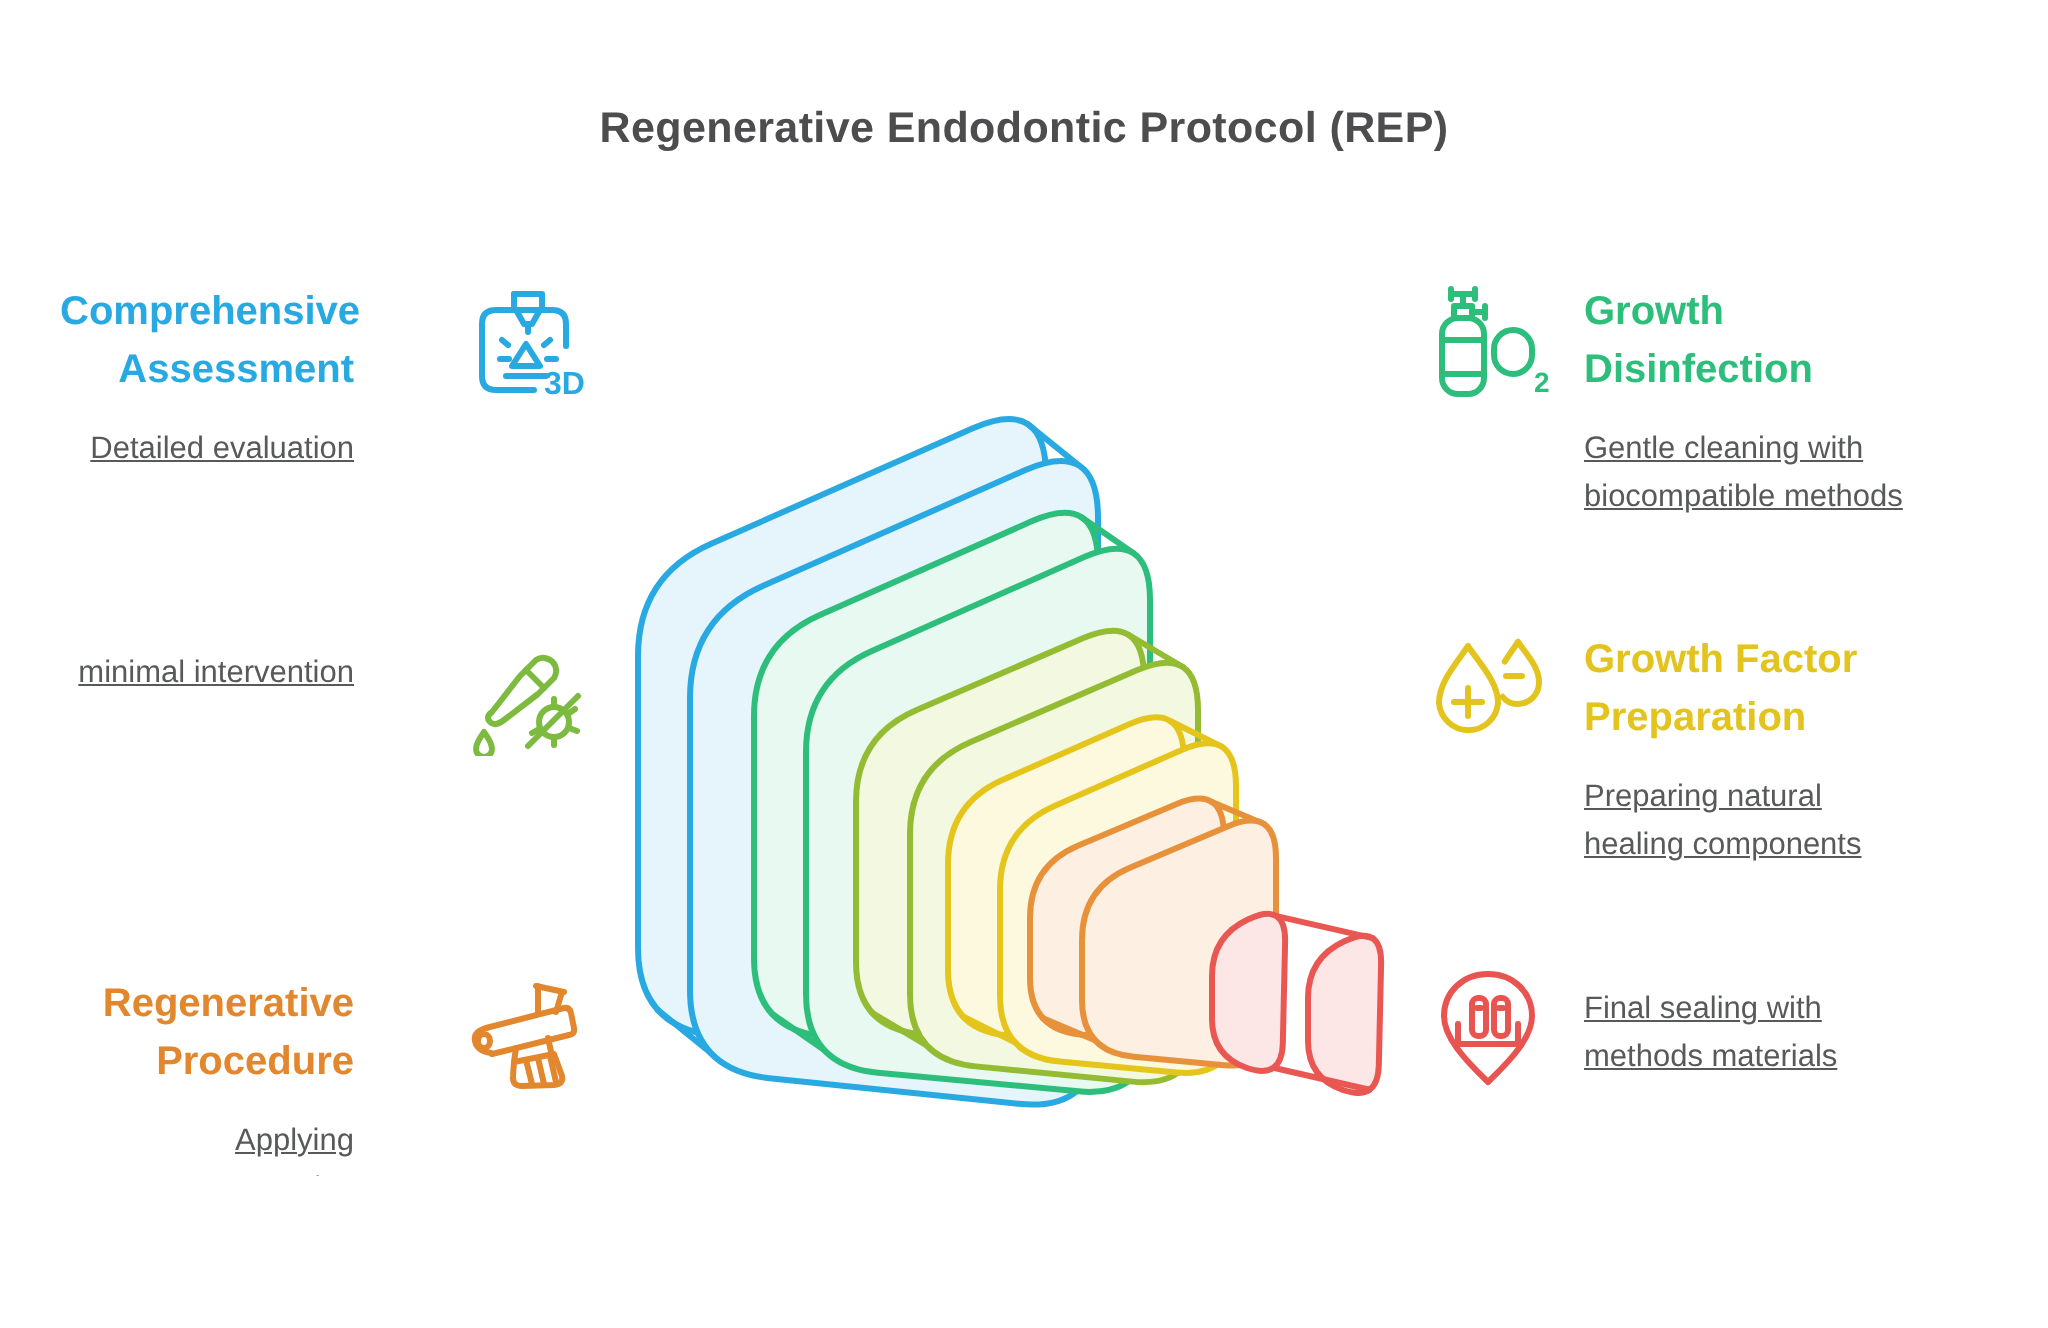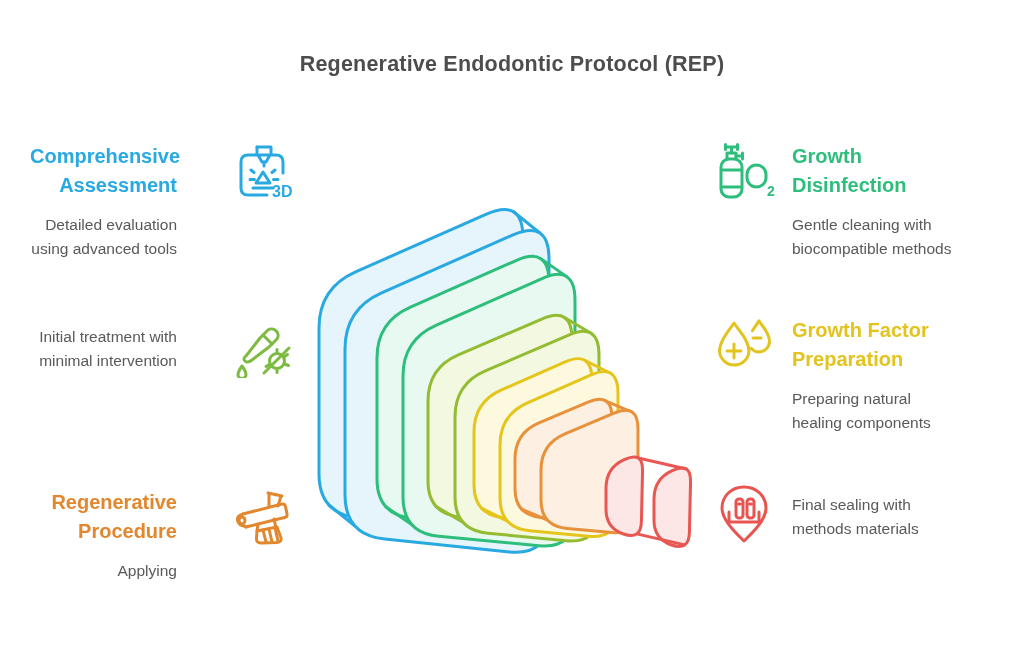--- a/index.html
+++ b/index.html
@@ -36,21 +36,21 @@
   .heading{
     font-size:20px;font-weight:700;line-height:29px;
     color:var(--accent,#333);
   }
   .heading span{display:block;}
   .heading span:empty{display:none;}
   .desc{
     margin-top:11px;
     font-size:15.5px;line-height:24px;color:#58595B;
   }
-  .desc span{display:block;}
+  .desc span{display:block;text-decoration:underline;}
   .desc span:empty{display:none;}
   .icon{color:var(--accent,#333);}
   .r1{top:140px;}
   .r2{top:314px;}
   .row.left.r3{top:486px;}
   .row.right.r3{top:482px;}
 </style>
 </head>
 <body>
 
@@ -100,41 +100,39 @@
   <div class="row left r1" style="--accent: #29A9E1;">
     <div class="txt">
       <div class="headwrap">
         <div class="heading">
           <span>Comprehensive</span>
             <span>Assessment</span>
         </div>
       </div>
       <div class="desc">
         <span>Detailed evaluation</span>
-          <span>using advanced tools</span>
       </div>
     </div>
     <div class="icon">
       <svg viewBox="0 0 64 64" fill="none" stroke="currentColor" stroke-width="3" stroke-linecap="round" stroke-linejoin="round">
         <path d="M27 7 H41 V15 H46 Q53 15 53 22 V33"></path>
         <path d="M27 7 V15 H18 Q11 15 11 22 V48 Q11 55 18 55 H37"></path>
         <path d="M28 15 H40 L36 22 H32 Z"></path>
         <path d="M34 22 V26"></path>
         <path d="M33 32 L40 43 H26 Z"></path>
         <path d="M21 30 L24 32.5 M45 30 L42 32.5 M20 39.5 H24.5 M48 39.5 H43.5"></path>
         <path d="M23 48 H43"></path>
         <text x="42" y="57" font-size="16" font-weight="bold" fill="currentColor" stroke="none" font-family="Liberation Sans, sans-serif">3D</text>
       </svg>
     </div>
   </div>
 
   <div class="row left r2" style="--accent: #7CBA40;">
     <div class="txt">
       <div class="desc">
-        <span>Initial treatment with</span>
           <span>minimal intervention</span>
       </div>
     </div>
     <div class="icon">
       <svg viewBox="0 0 64 64" fill="none" stroke="currentColor" stroke-width="3" stroke-linecap="round" stroke-linejoin="round">
         <path d="M16 42 L30 24 L38 16 A6.5 6.5 0 0 1 47 25 L39 33 L22 46 Q17.5 49.5 15 47 Q12.5 44.5 16 42 Z"></path>
         <path d="M33 21 L42 30"></path>
         <path d="M12 52 q4 5.5 4 8.5 a4 4 0 1 1 -8 0 q0 -3 4 -8.5 Z"></path>
         <circle cx="47" cy="47" r="7.5"></circle>
         <path d="M47 39.5 V35.5 M54 43 L57.5 40.5 M54.5 50 L58.5 51.5 M47 54.5 V58.5 M39.5 50.5 L36 52.5"></path>

